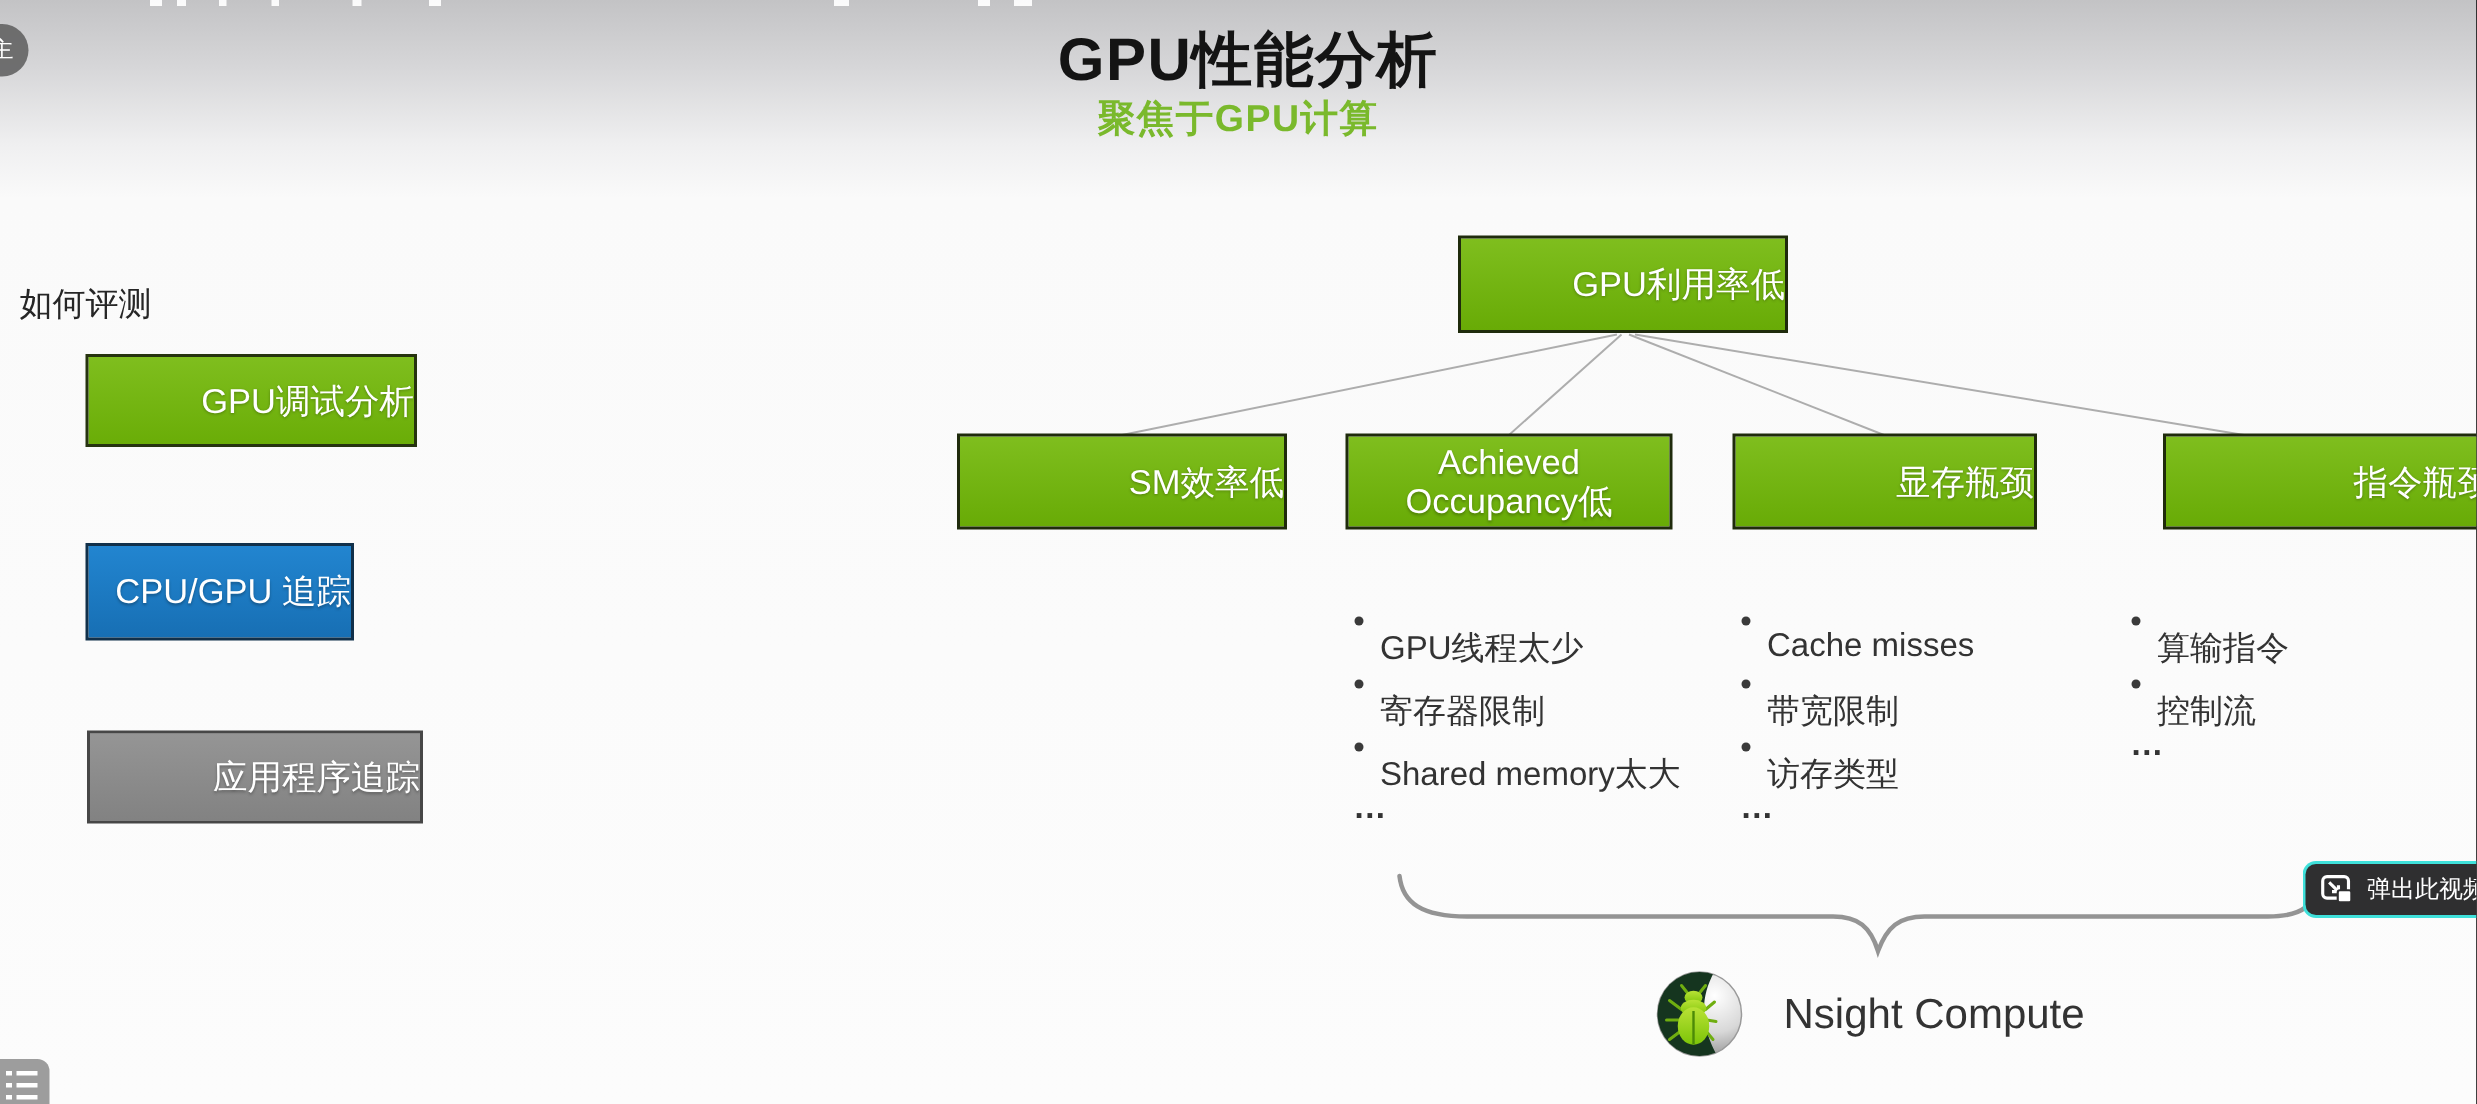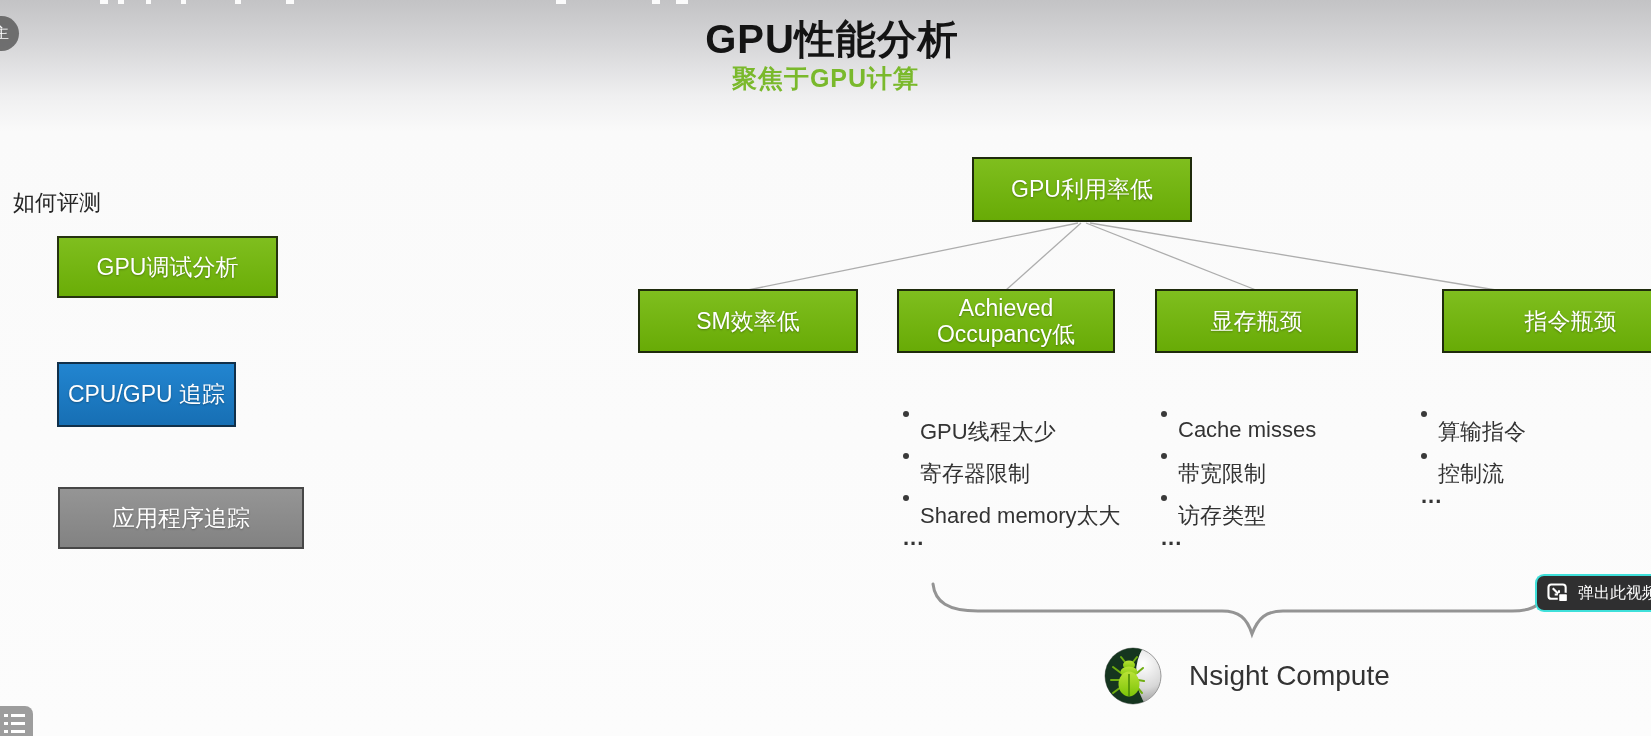--- a/index.html
+++ b/index.html
@@ -14,28 +14,28 @@
   .bubble{position:absolute;left:-16px;top:16px;width:35px;height:35px;border-radius:50%;
     background:rgba(96,96,96,.88);color:#fff;display:flex;align-items:center;justify-content:center;
     font-size:15px;cursor:pointer;}
   
   .title{position:absolute;left:0;right:0;top:12px;margin:0;text-align:center;
     font-size:40px;font-weight:bold;color:#141414;letter-spacing:1px;padding-left:13px;}
   .subtitle{position:absolute;left:0;right:0;top:62px;margin:0;text-align:center;
     font-size:25px;font-weight:600;color:#7ab92c;letter-spacing:1px;}
   .eval-heading{position:absolute;left:13px;top:188px;font-size:22px;color:#262626;}
   
-  .box{position:absolute;display:flex;align-items:center;justify-content:center;text-align:center;
+  .box{position:absolute;display:flex;align-items:center;justify-content:flex-end;text-align:center;
     color:#fff;font-size:23px;line-height:1.15;
     text-shadow:0 1px 2px rgba(0,0,0,.3);box-sizing:border-box;}
   .lbox-green{left:57px;top:236px;width:221px;height:62px;
     background:linear-gradient(180deg,#7fbe1e,#6aad07);border:2px solid #26330f;}
   .lbox-blue{left:57px;top:362px;width:179px;height:65px;
     background:linear-gradient(180deg,#2285d0,#176fb4);border:2px solid #11304a;}
-  .lbox-gray{left:58px;top:487px;width:246px;height:62px;
+  .lbox-gray{left:58px;top:487px;width:224px;height:62px;
     background:linear-gradient(180deg,#959595,#828282);border:2px solid #474747;}
   .tbox{background:linear-gradient(180deg,#7fbe1e,#68ab06);border:2px solid #1f2b0c;}
   .t-root{left:972px;top:157px;width:220px;height:65px;}
   .t-c0{left:638px;top:289px;width:220px;height:64px;}
   .t-c1{left:897px;top:289px;width:218px;height:64px;padding:12px 4px;}
   .t-c2{left:1155px;top:289px;width:203px;height:64px;}
   .t-c3{left:1442px;top:289px;width:221px;height:64px;padding-left:36px;}
   
   .overlay{position:absolute;left:0;top:0;pointer-events:none;}
   

